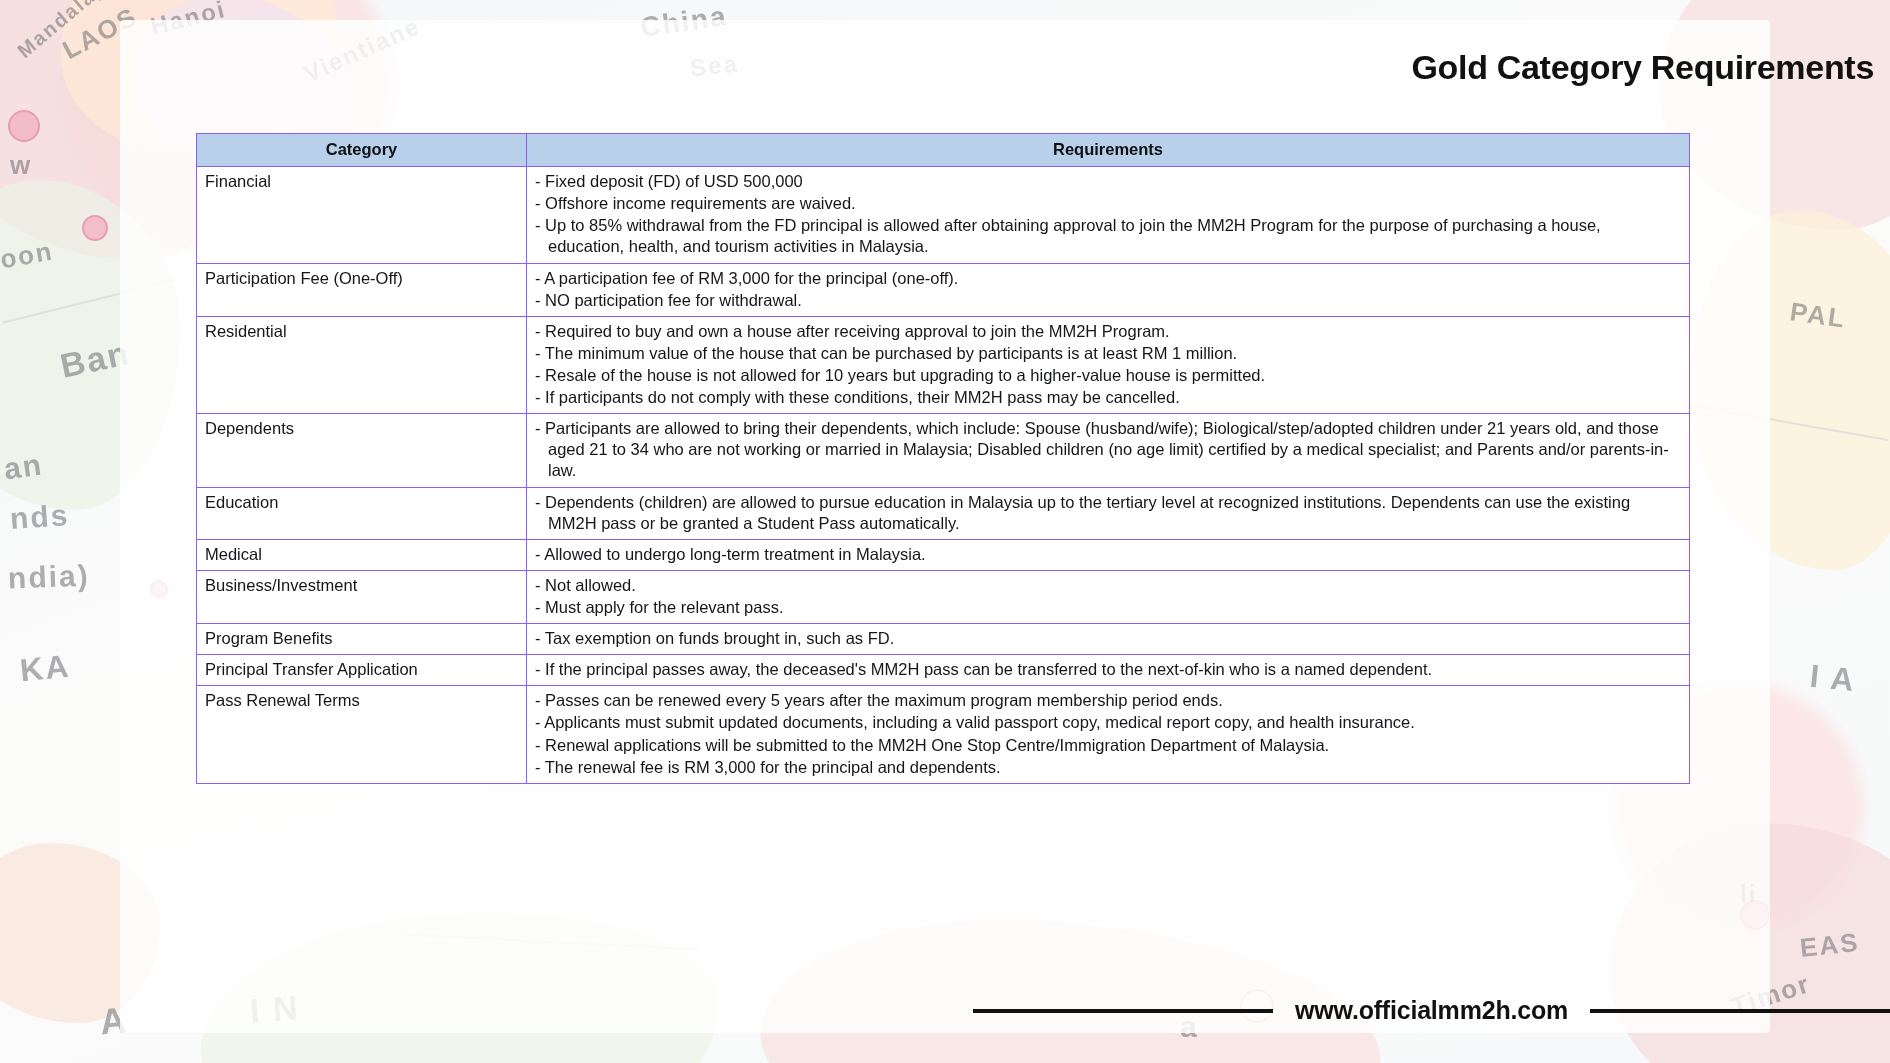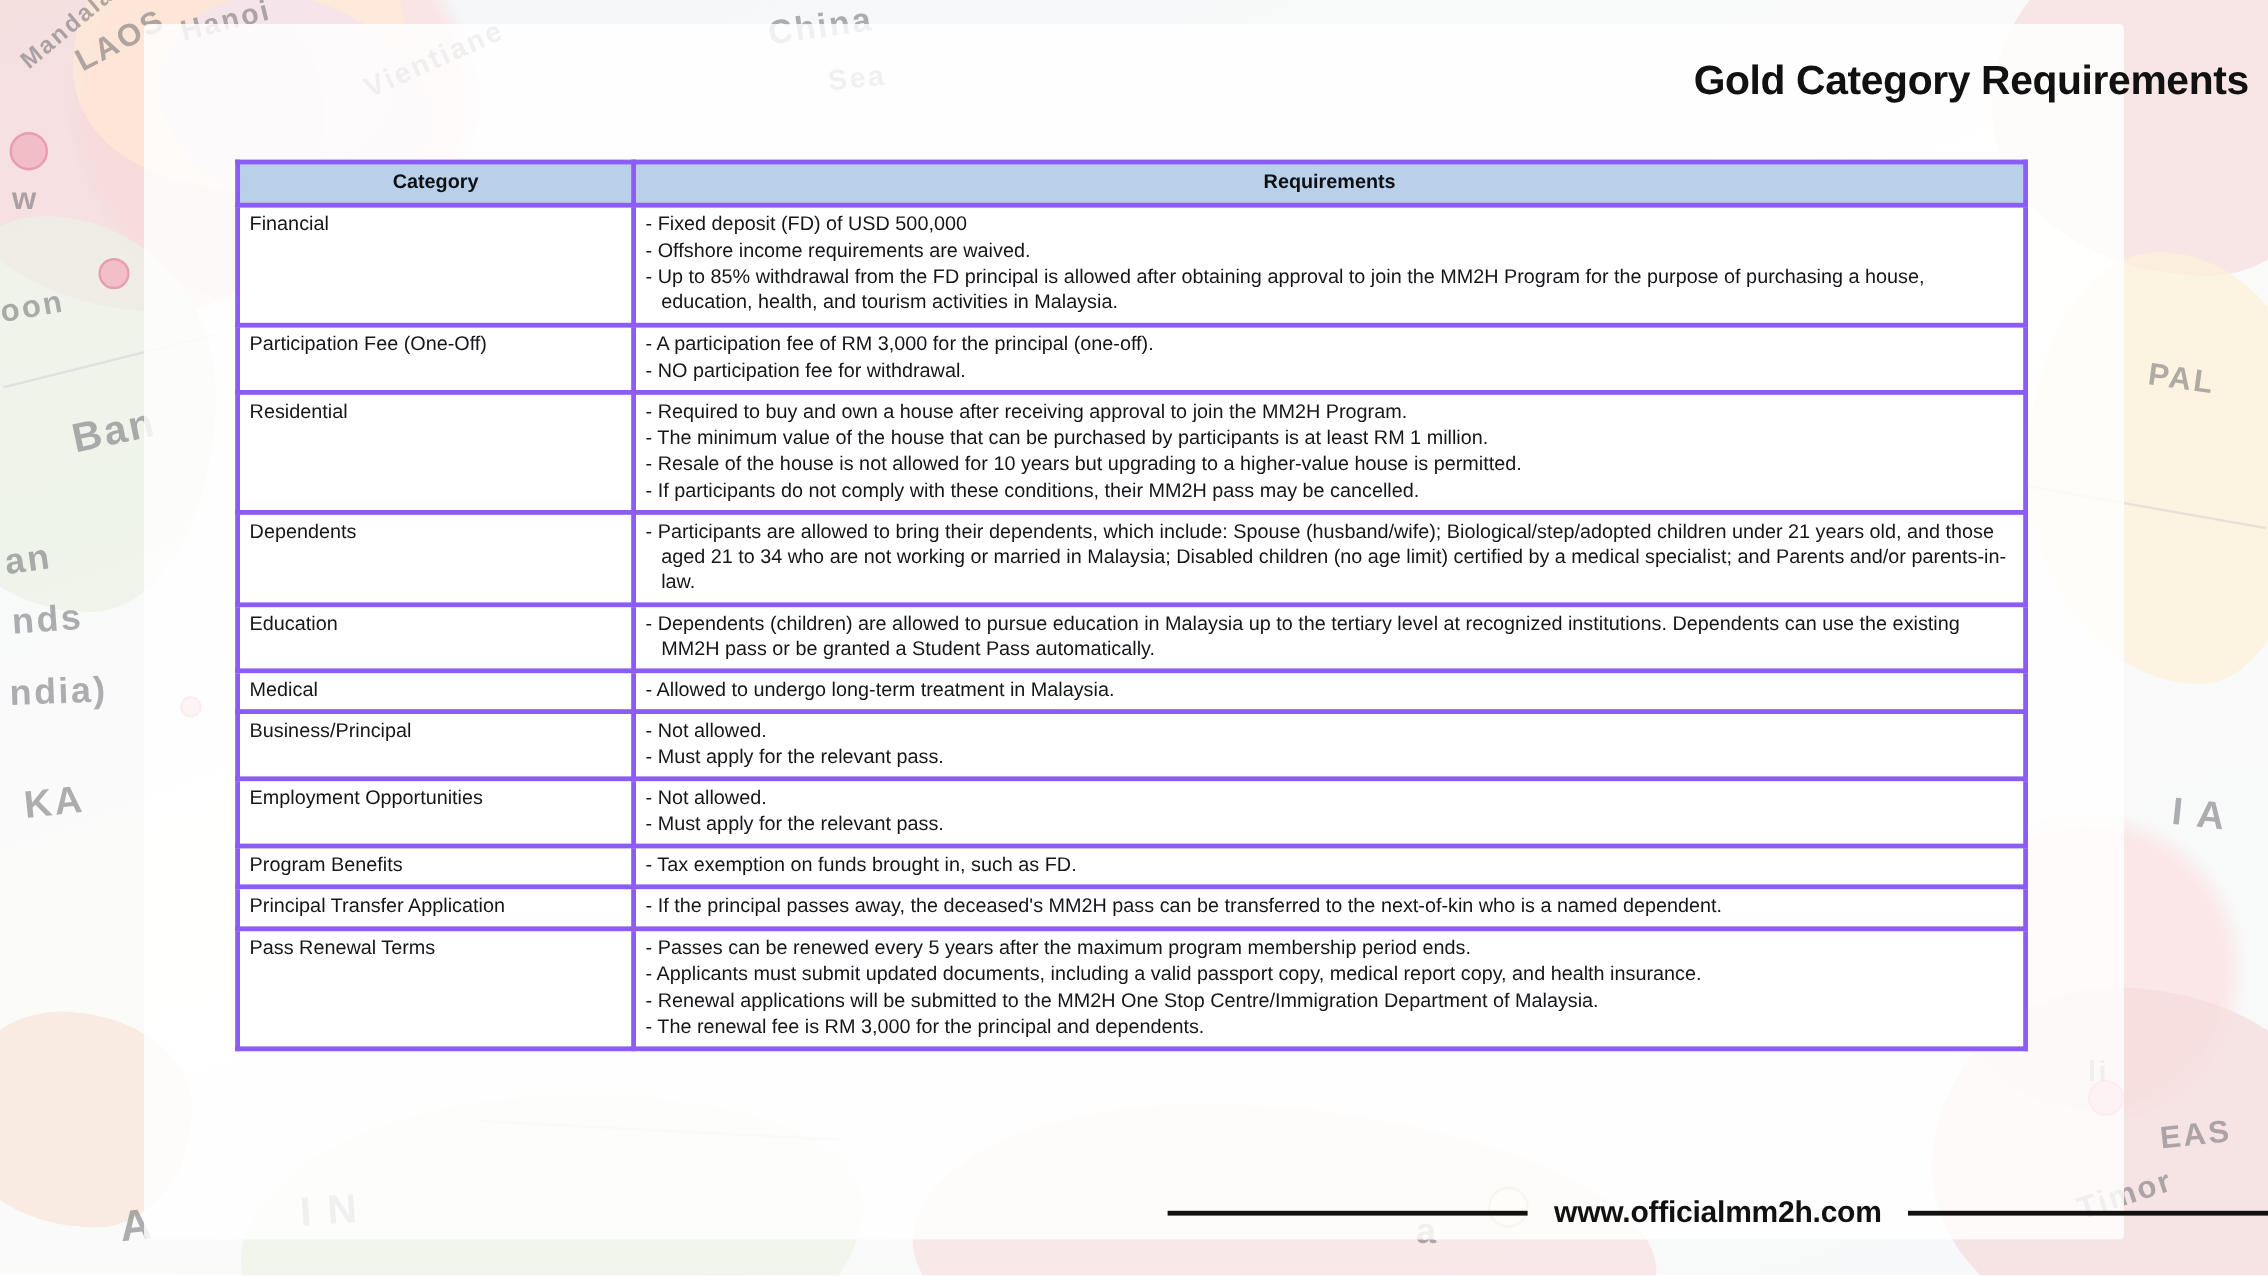--- a/index.html
+++ b/index.html
@@ -99,21 +99,21 @@
     width: 1494px;
   }
   table.req-table {
     width: 100%;
     border-collapse: collapse;
     table-layout: fixed;
     background: rgba(255,255,255,0.93);
   }
   table.req-table th,
   table.req-table td {
-    border: 4px solid #8b5cf6;
+    border: 1px solid #8b5cf6;
     vertical-align: top;
     padding: 4px 8px 5px 8px;
     font-size: 16.5px;
     line-height: 1.28;
     color: #14161a;
   }
   table.req-table thead th {
     background: #b9d0ea;
     text-align: center;
     font-weight: bold;
@@ -277,30 +277,21 @@
           </tr>
           <tr>
             <td class="cat-cell">Medical</td>
             <td>
               <ul class="req-list">
                 <li>- Allowed to undergo long-term treatment in Malaysia.</li>
               </ul>
             </td>
           </tr>
           <tr>
-            <td class="cat-cell">Business/Principal</td>
-            <td>
-              <ul class="req-list">
-                <li>- Not allowed.</li>
-                <li>- Must apply for the relevant pass.</li>
-              </ul>
-            </td>
-          </tr>
-          <tr>
-            <td class="cat-cell">Employment Opportunities</td>
+            <td class="cat-cell">Business/Investment</td>
             <td>
               <ul class="req-list">
                 <li>- Not allowed.</li>
                 <li>- Must apply for the relevant pass.</li>
               </ul>
             </td>
           </tr>
           <tr>
             <td class="cat-cell">Program Benefits</td>
             <td>

